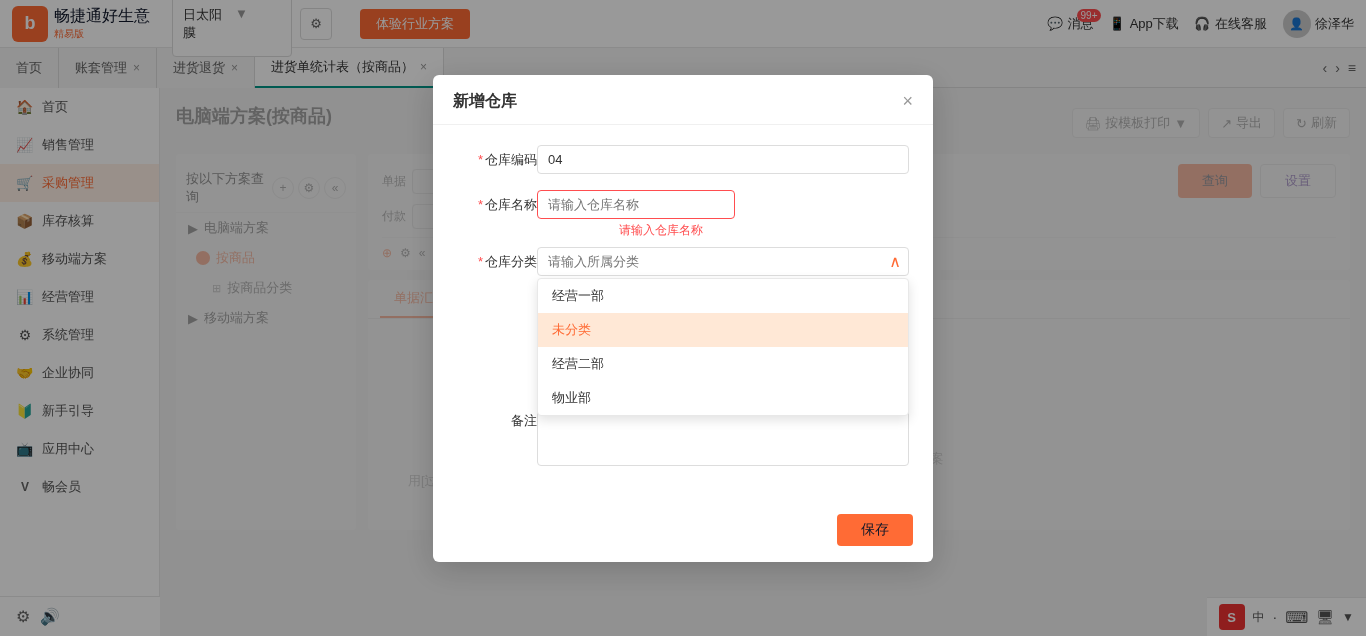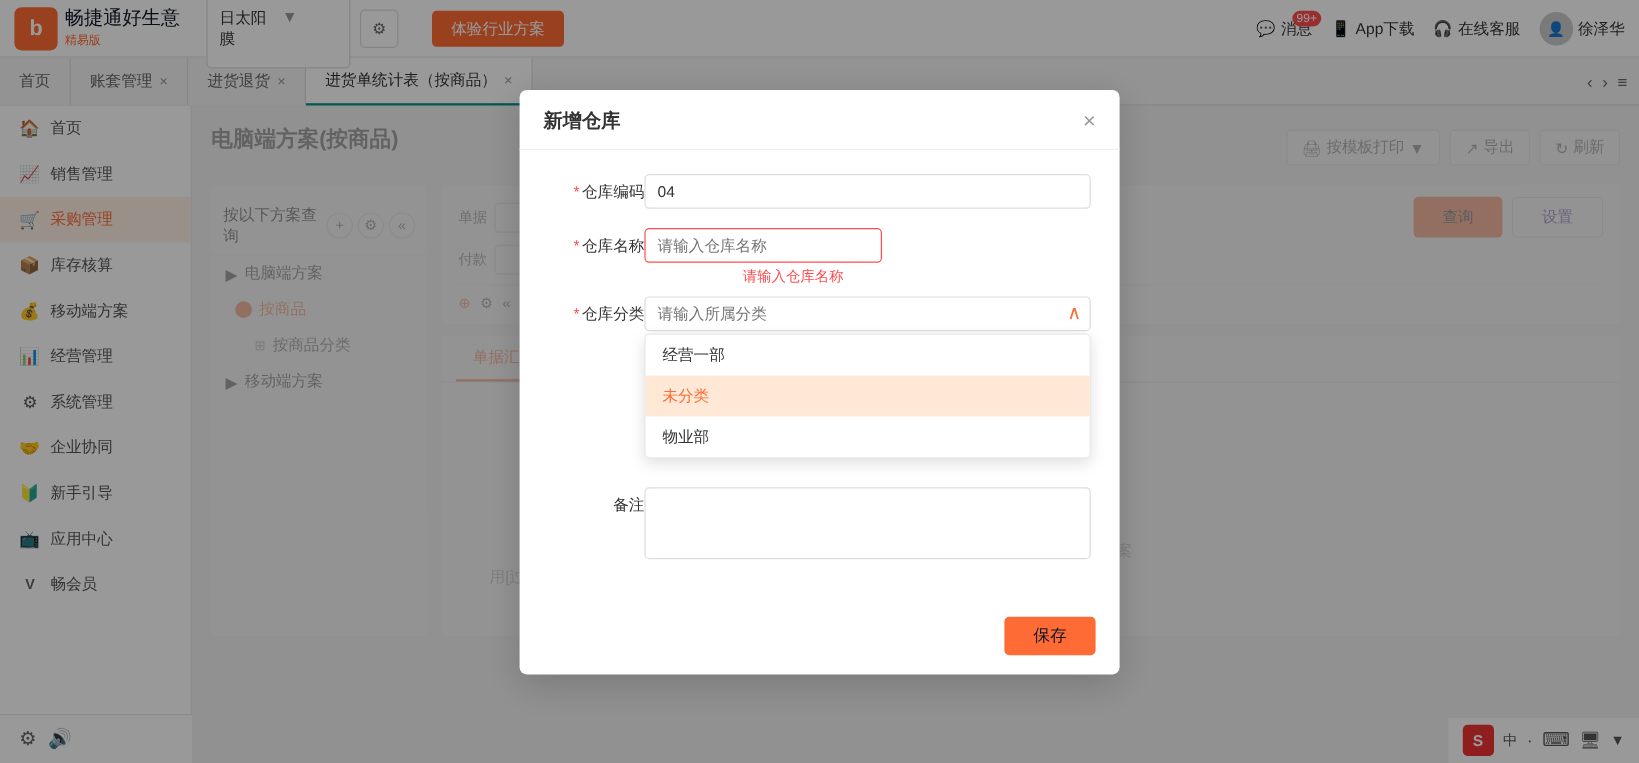--- a/index.html
+++ b/index.html
@@ -720,20 +720,21 @@
         <span class="form-label">
           <span class="required">*</span><span>仓库分类</span>
         </span>
         <div class="select-wrapper">
           <input class="select-input" type="text" placeholder="请输入所属分类" value="" style="">
           <span class="select-arrow">∧</span>
           
           <div class="dropdown-list">
             <div class="dropdown-item">经营一部</div>
             <div class="dropdown-item selected">未分类</div>
+            <div class="dropdown-item">经营二部</div>
             <div class="dropdown-item">物业部</div>
           </div>
         </div>
       </div>
 
       <div class="form-row" style="margin-top:130px;">
         <span class="form-label">备注</span>
         <textarea class="form-control" style=""></textarea>
       </div>
     </div>

